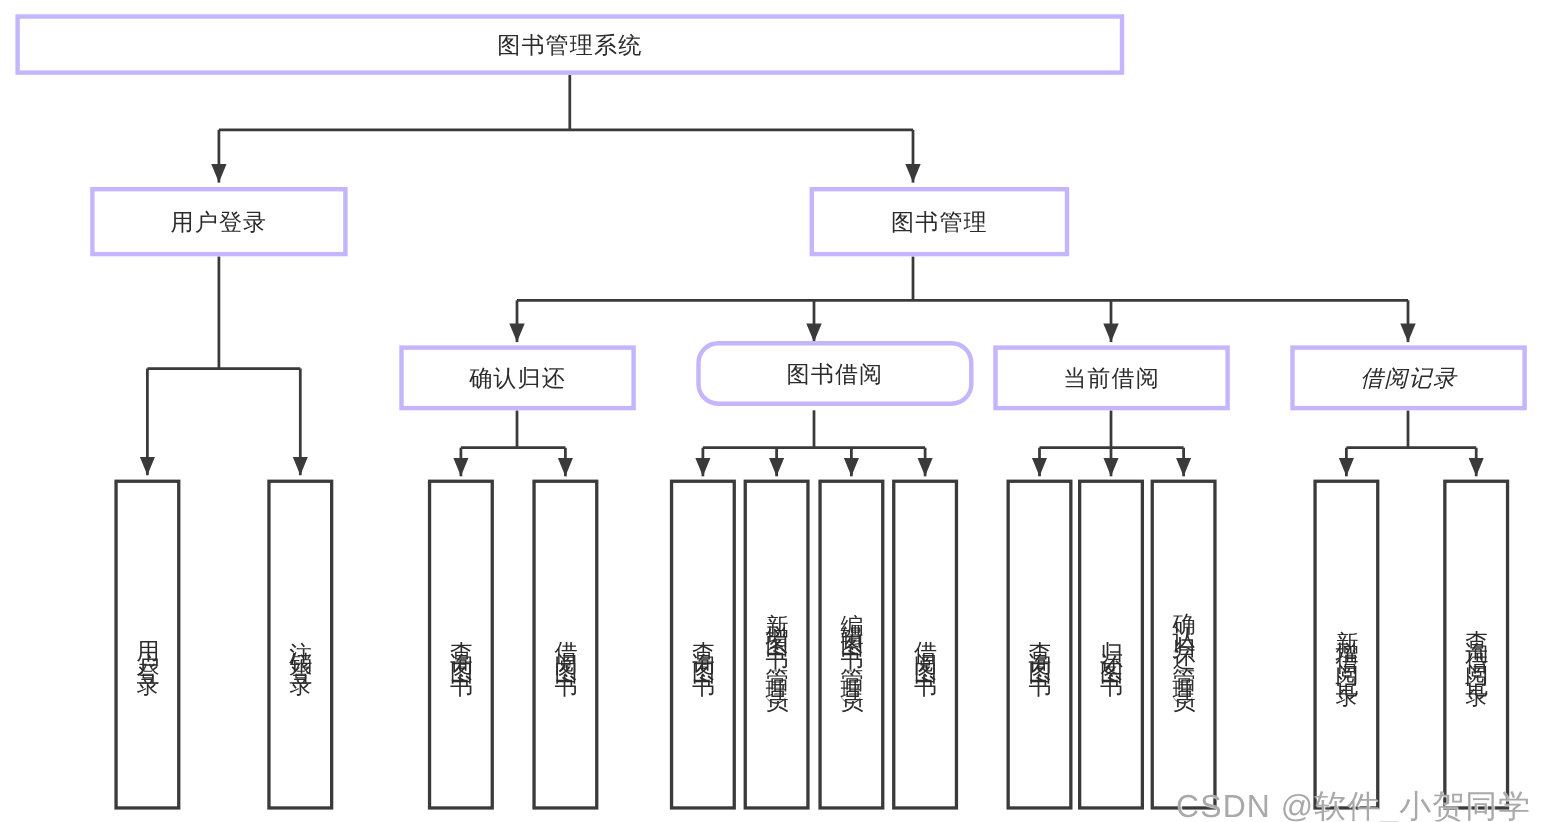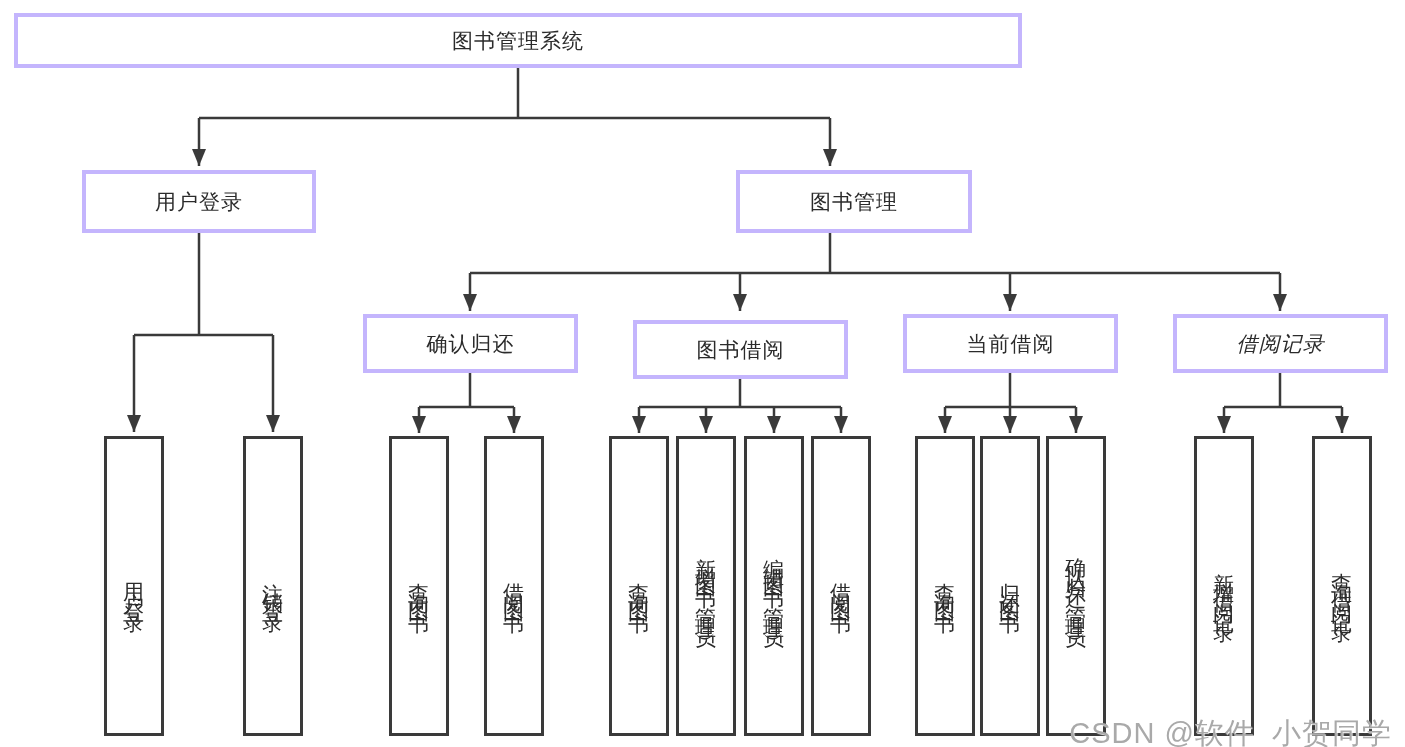--- a/index.html
+++ b/index.html
@@ -106,21 +106,21 @@
   <div class="node" style="left:82px; top:170px; width:234px; height:63px;">
     <span>用户登录</span>
   </div>
   <div class="node" style="left:736px; top:170px; width:236px; height:63px;">
     <span>图书管理</span>
   </div>
 
   <div class="node" style="left:363px; top:314px; width:215px; height:59px;">
     <span>确认归还</span>
   </div>
-  <div class="node" style="left:633px; top:320px; width:215px; height:59px;">
+  <div class="node" style="left:633px; top:310px; width:252px; height:59px;border-radius:20px;">
     <span>图书借阅</span>
   </div>
   <div class="node" style="left:903px; top:314px; width:215px; height:59px;">
     <span>当前借阅</span>
   </div>
   <div class="node" style="left:1173px; top:314px; width:215px; height:59px;font-style:italic;">
     <span>借阅记录</span>
   </div>
 
   <div class="node-v" style="left:104px; top:436px; width:60px; height:300px;">

